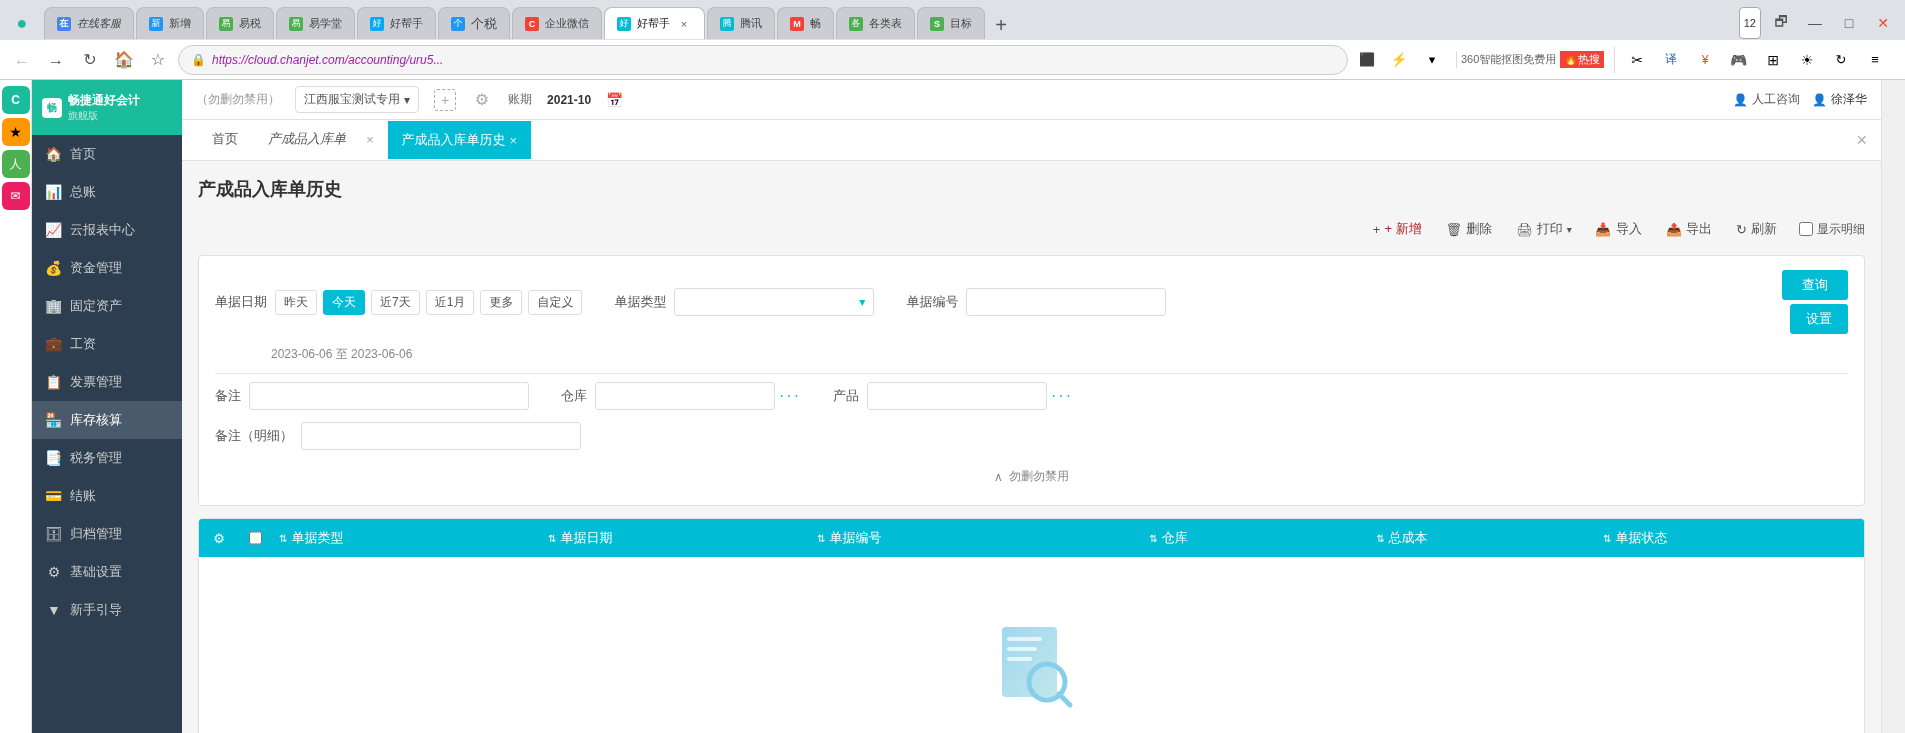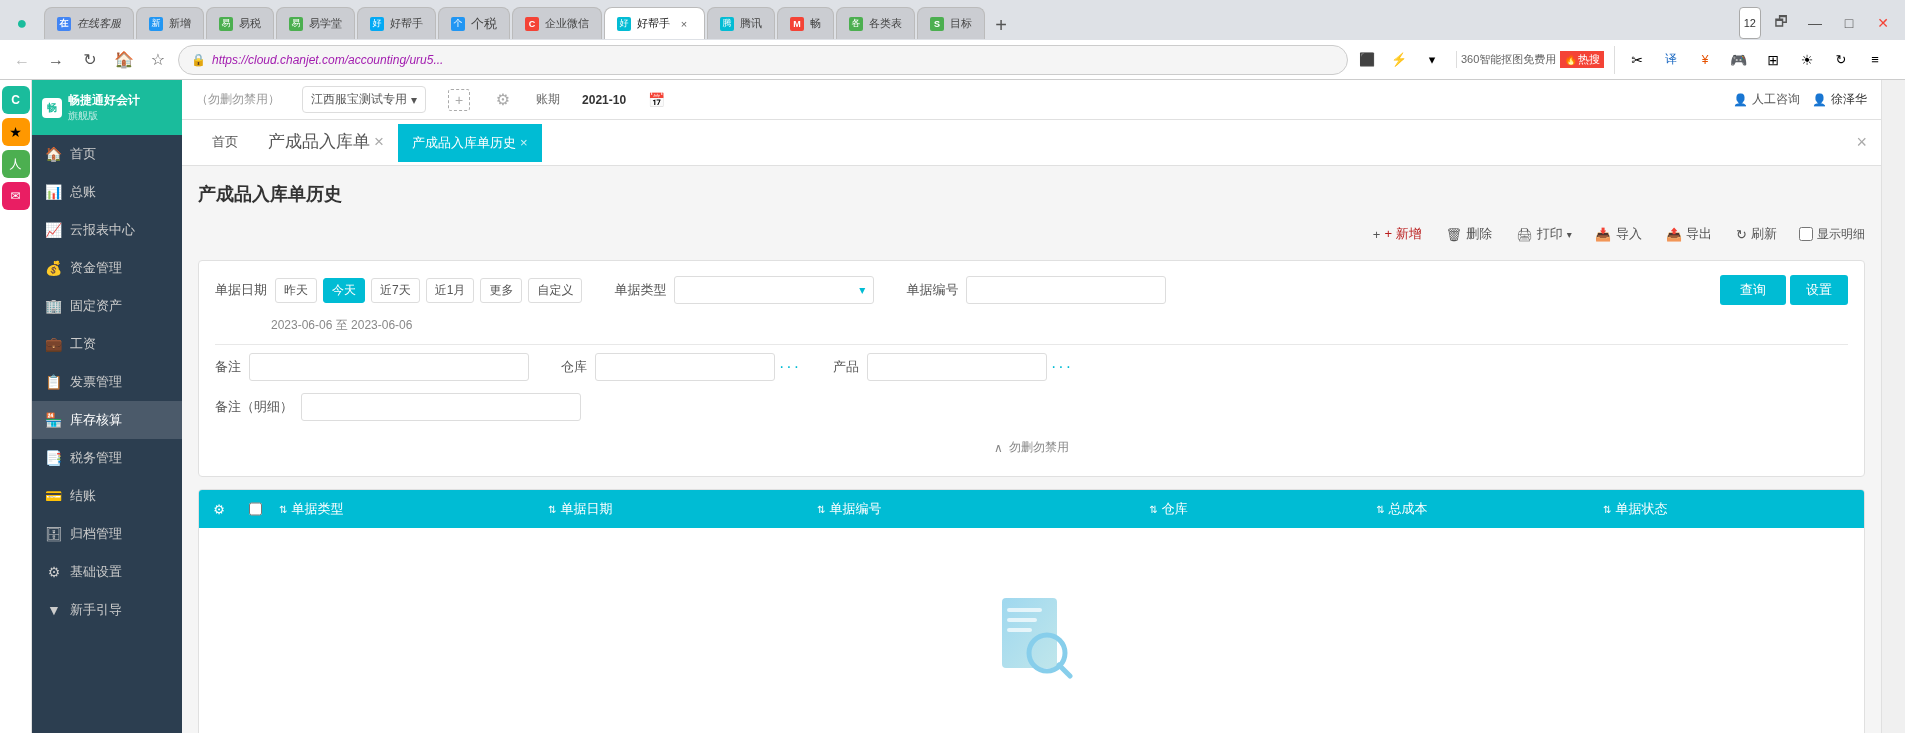--- a/index.html
+++ b/index.html
@@ -42,21 +42,21 @@
     .nav-sidebar { width: 150px; background: #2c3e50; display: flex; flex-direction: column; color: #fff; }
     .nav-logo { background: #1abc9c; padding: 12px 10px; display: flex; align-items: center; gap: 6px; }
     .nav-item { display: flex; align-items: center; gap: 8px; padding: 10px 14px; cursor: pointer; color: #ccc; font-size: 13px; }
     .nav-item.active { background: rgba(255,255,255,0.15); color: #fff; }
     .nav-item-icon { width: 16px; height: 16px; display: flex; align-items: center; justify-content: center; font-size: 14px; }
 
     
     .content-area { flex: 1; display: flex; flex-direction: column; background: #f5f5f5; overflow: hidden; }
     
     
-    .top-bar { background: #fff; border-bottom: 1px solid #e0e0e0; padding: 6px 14px; display: flex; align-items: center; gap: 22px; min-height: 40px; }
+    .top-bar { background: #fff; border-bottom: 1px solid #e0e0e0; padding: 6px 14px; display: flex; align-items: center; gap: 15px; min-height: 40px; }
     .company-select { display: flex; align-items: center; gap: 4px; color: #555; font-size: 12px; cursor: pointer; padding: 4px 8px; border: 1px solid #ddd; border-radius: 4px; }
     .period-label { font-size: 12px; color: #666; }
     .period-value { font-size: 12px; color: #333; font-weight: bold; }
     .top-bar-right { margin-left: auto; display: flex; align-items: center; gap: 12px; }
     .top-bar-link { font-size: 12px; color: #555; cursor: pointer; display: flex; align-items: center; gap: 4px; }
     .top-bar-user { font-size: 12px; color: #333; display: flex; align-items: center; gap: 4px; }
 
     
     .page-content { flex: 1; overflow-y: auto; padding: 16px; }
     .page-title { font-size: 18px; color: #333; font-weight: bold; margin-bottom: 14px; }
@@ -302,21 +302,21 @@
               <span>👤</span>
               <span>徐泽华</span>
             </div>
           </div>
         </div>
 
         <div style="display:flex; align-items:center; background:#fff; border-bottom:1px solid #e0e0e0; padding: 0 14px;">
           <div style="padding:10px 16px; font-size:13px; color:#555; cursor:pointer; border-bottom:2px solid transparent;">
             <span>首页</span>
           </div>
-          <div style="padding:10px 14px; font-size:17px; color:#555; cursor:pointer; border-bottom:2px solid transparent; display:flex; align-items:center; gap:4px;">
+          <div style="padding:10px 14px; font-size:13px; color:#555; cursor:pointer; border-bottom:2px solid transparent; display:flex; align-items:center; gap:20px;font-style:italic;">
             <span>产成品入库单</span>
             <span style="cursor:pointer; color:#aaa;">×</span>
           </div>
           <div style="padding:10px 14px; font-size:13px; color:#fff; background:#00bcd4; cursor:pointer; display:flex; align-items:center; gap:4px;">
             <span>产成品入库单历史</span>
             <span style="cursor:pointer; color:rgba(255,255,255,0.8);">×</span>
           </div>
           <button style="margin-left:auto; border:none; background:transparent; cursor:pointer; color:#aaa; font-size:18px;">×</button>
         </div>
 
@@ -377,21 +377,21 @@
                   <span style="font-size:12px; color:#aaa;"></span>
                   <span style="color:#00bcd4; font-size:12px;">▾</span>
                 </div>
               </div>
 
               <div class="search-field" style="margin-left:16px;">
                 <span class="search-label">单据编号</span>
                 <input type="text" class="text-input" style="min-width: 200px;">
               </div>
 
-              <div style="margin-left:auto; display:flex; flex-direction:row; gap:4px;">
+              <div style="margin-left:auto; display:flex; flex-direction:column; gap:4px;align-items:flex-end;">
                 <button class="query-btn">查询</button>
                 <button class="settings-btn">设置</button>
               </div>
             </div>
 
             <div style="padding-left:56px; margin-bottom:10px;">
               <span style="font-size:12px; color:#888;">2023-06-06 至 2023-06-06</span>
             </div>
 
             <hr class="divider-line">

